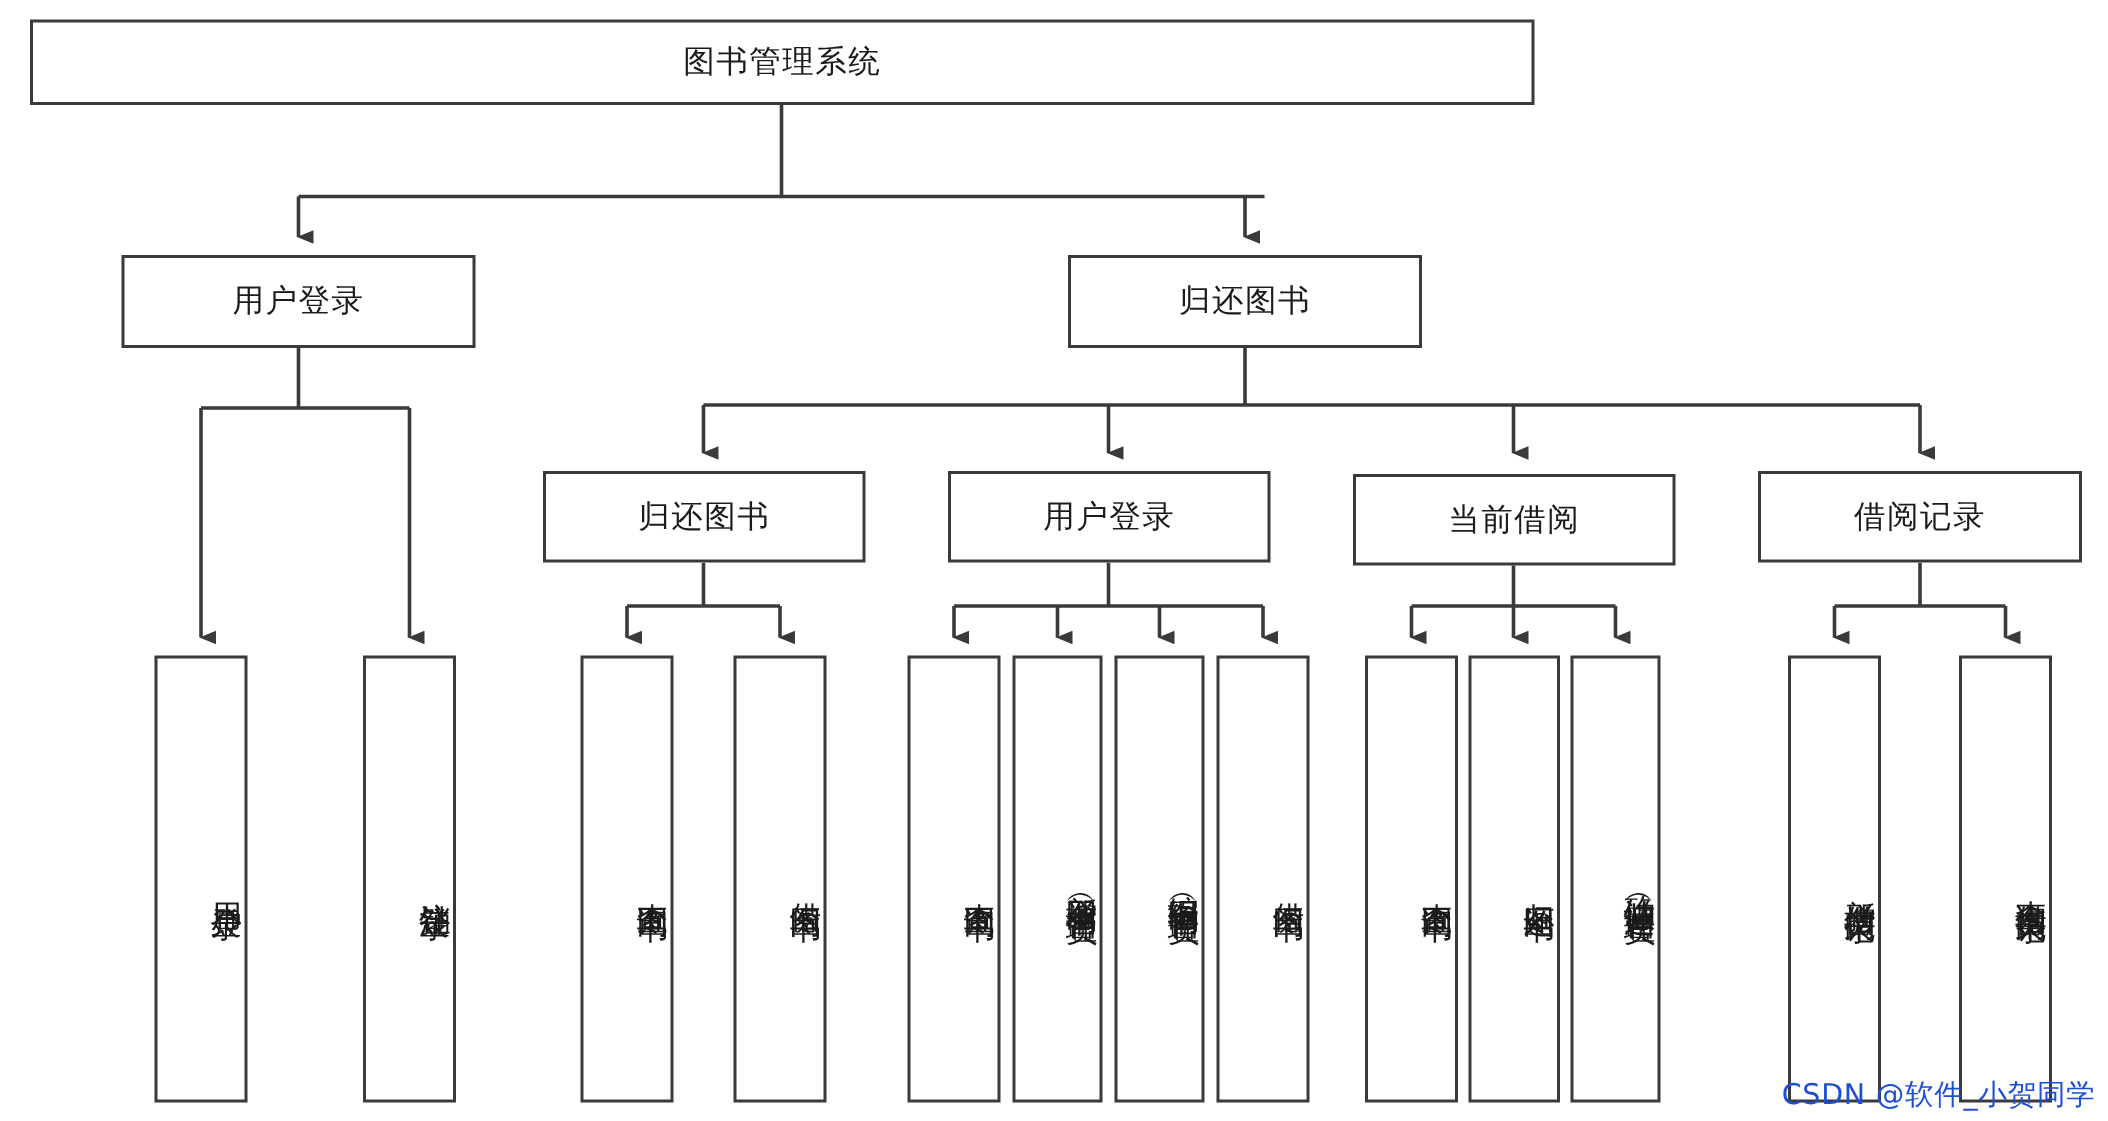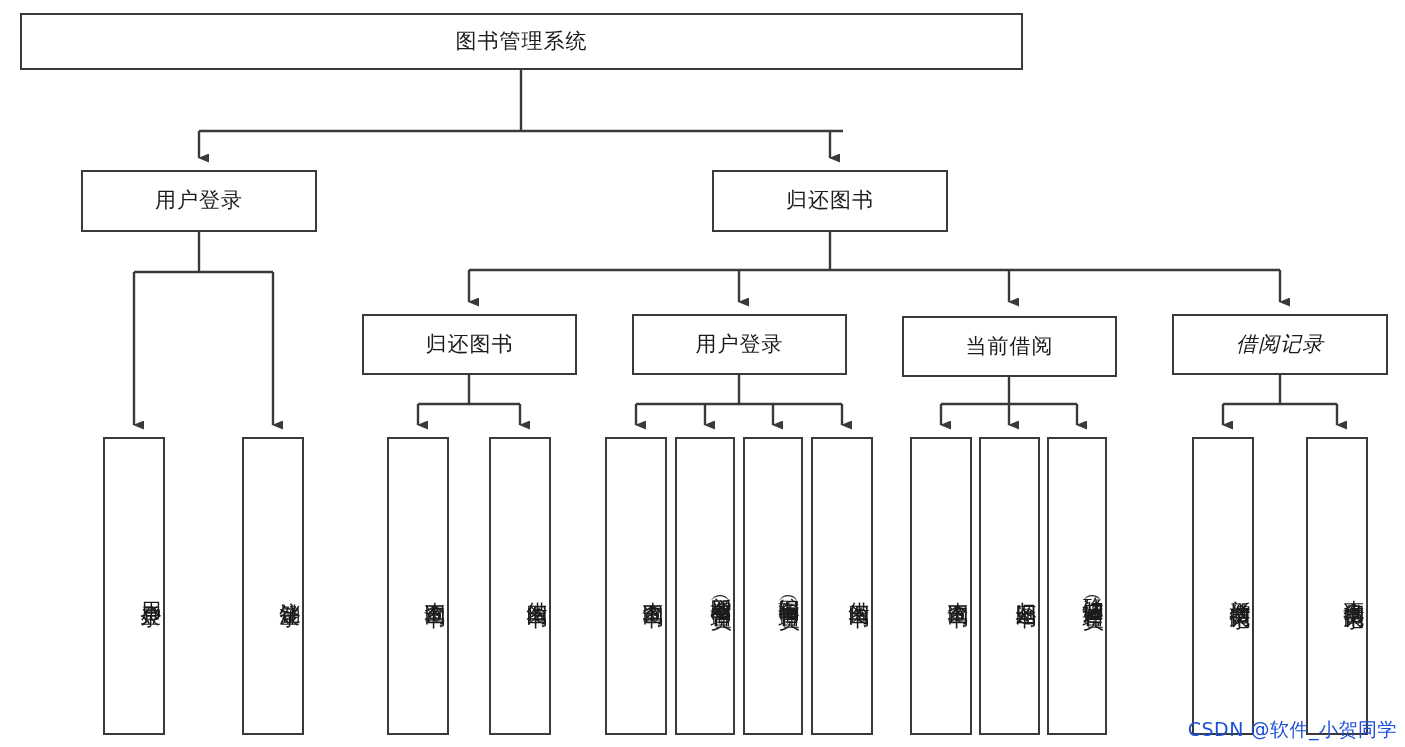--- a/index.html
+++ b/index.html
@@ -138,21 +138,21 @@
 
   <div class="node node-h" style="left:362px; top:314px; width:215px; height:61px;">
     <span>归还图书</span>
   </div>
   <div class="node node-h" style="left:632px; top:314px; width:215px; height:61px;">
     <span>用户登录</span>
   </div>
   <div class="node node-h" style="left:902px; top:316px; width:215px; height:61px;">
     <span>当前借阅</span>
   </div>
-  <div class="node node-h" style="left:1172px; top:314px; width:216px; height:61px;font-style:italic;">
+  <div class="node node-h" style="left:1172px; top:314px; width:216px; height:61px;">
     <span>借阅记录</span>
   </div>
 
   <div class="node node-v" style="left:103px; top:437px; width:62px; height:298px;">
     <span class="vlabel">用户登录</span>
   </div>
   <div class="node node-v" style="left:242px; top:437px; width:62px; height:298px;">
     <span class="vlabel">注销登录</span>
   </div>
 

